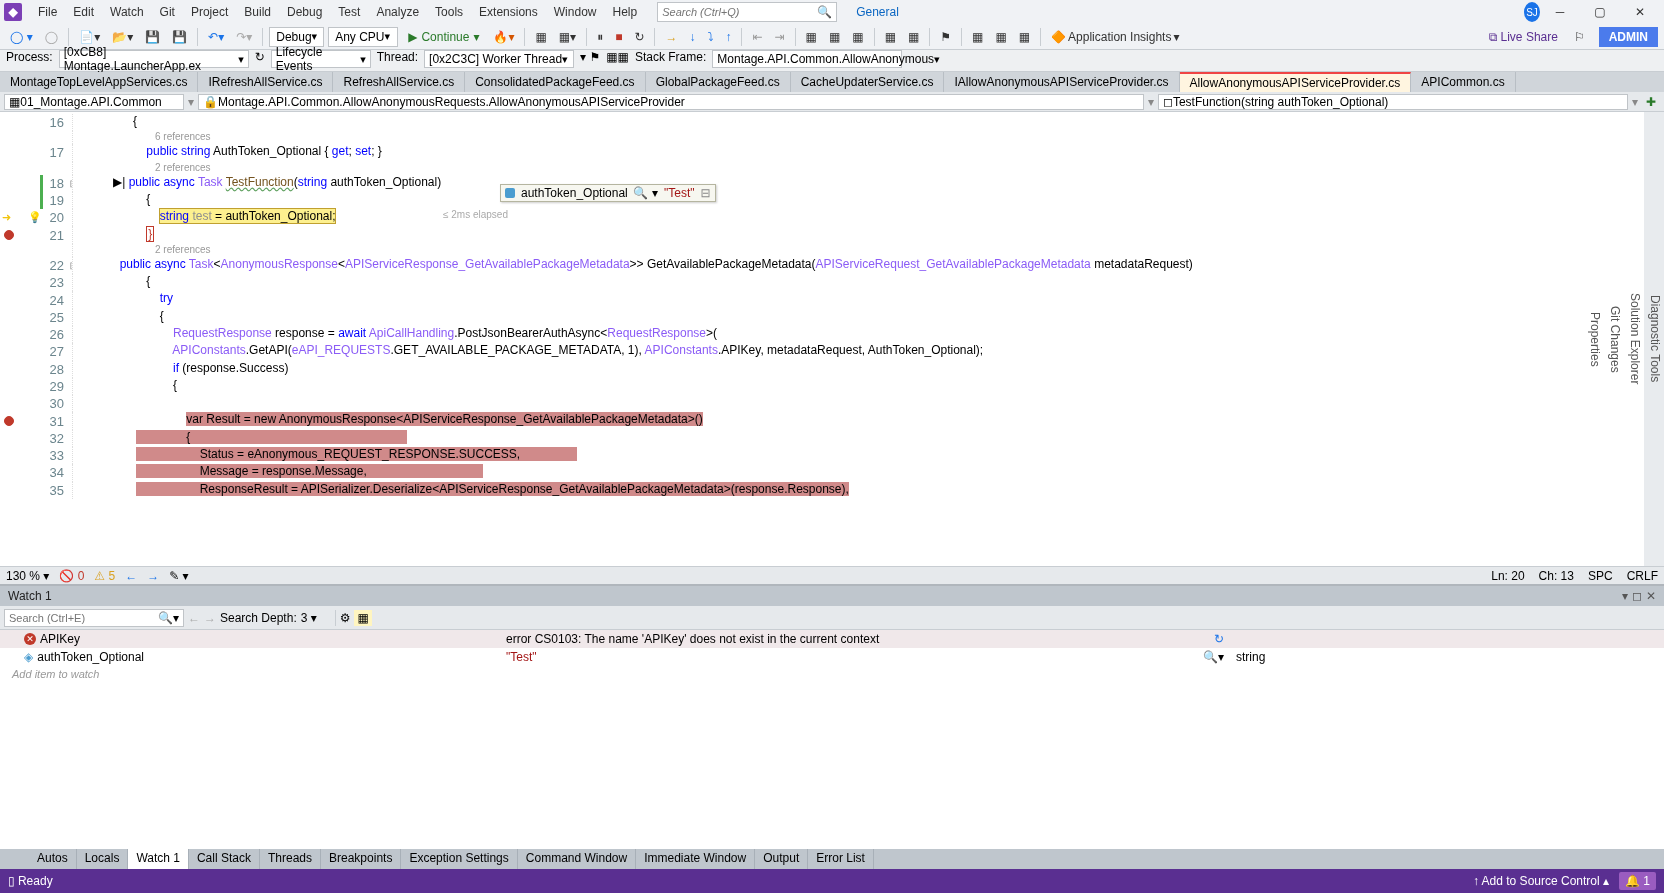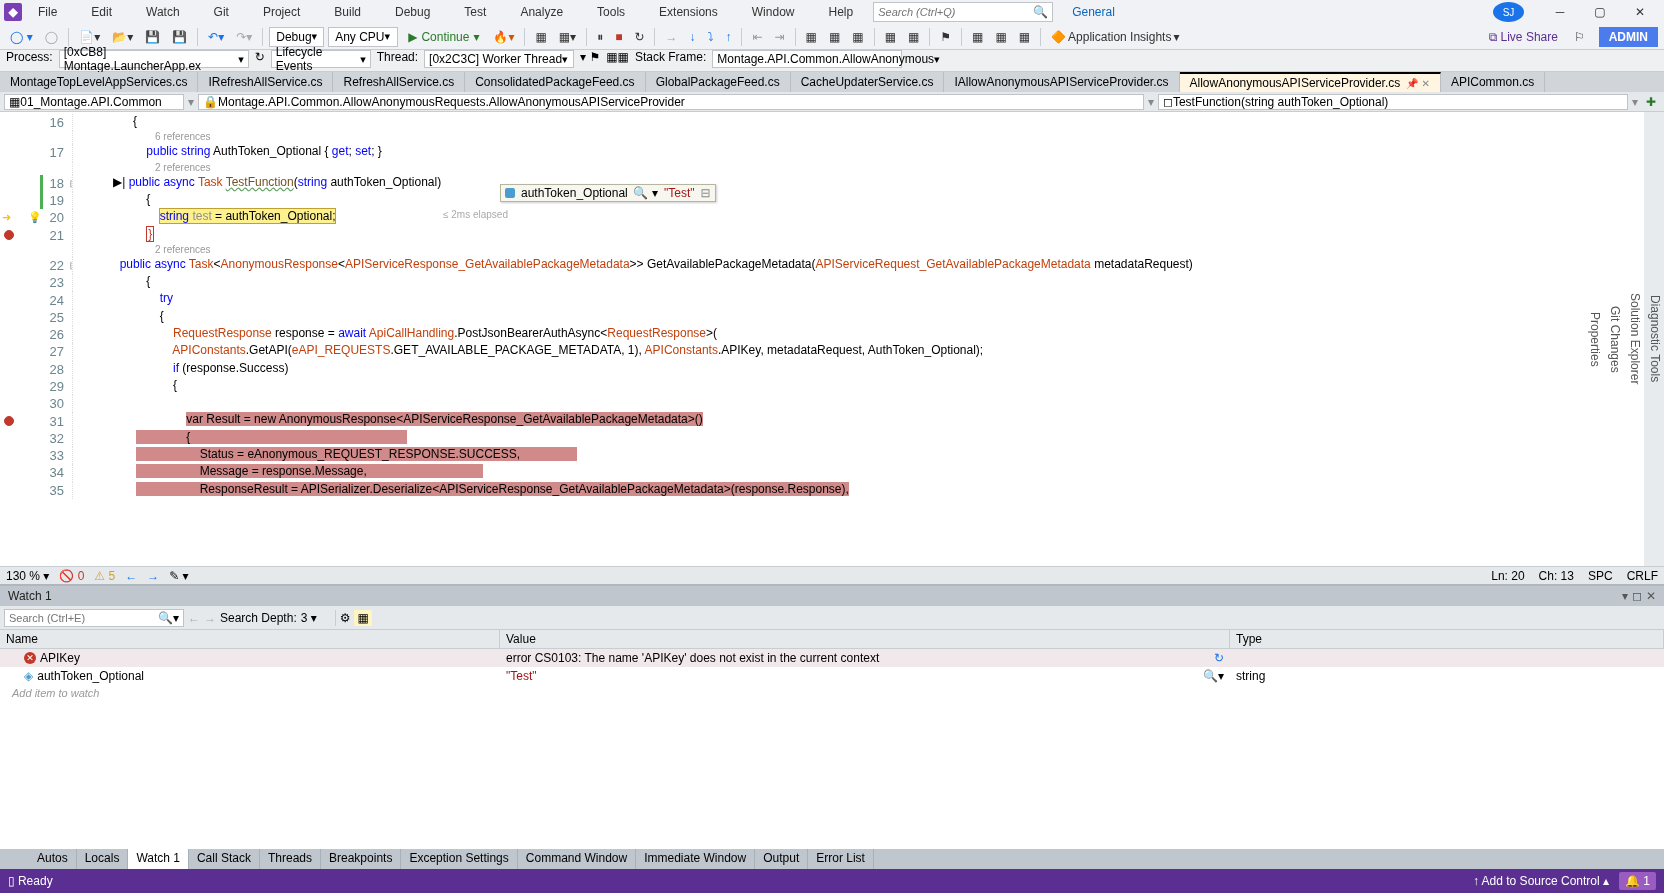--- a/index.html
+++ b/index.html
@@ -1,42 +1,42 @@
 <!DOCTYPE html>
 <html><head>
 <meta charset="utf-8">
 <style>
 * { margin: 0; padding: 0; box-sizing: border-box; font-family: "Segoe UI", sans-serif; font-size: 12px; }
 body { width: 1664px; height: 893px; background: #eef0f2; overflow: hidden; display: flex; flex-direction: column; }
 .titlebar { height: 24px; background: #f0f2f5; display: flex; align-items: center; padding: 0 4px; color: #333; }
 .titlebar .logo { width: 18px; height: 18px; background: #7b3fb5; border-radius: 2px; margin-right: 8px; display: flex; align-items: center; justify-content: center; color: #fff; font-weight: bold; }
-.titlebar .menus { display: flex; gap: 18px; }
+.titlebar .menus { display: flex; gap: 0; }
 .titlebar .menus span { padding: 3px 8px; cursor: pointer; }
 .titlebar .search { margin-left: 12px; display: flex; align-items: center; border: 1px solid #c0c4c8; background: #fff; height: 20px; width: 180px; padding: 0 4px; }
 .titlebar .search input { border: none; outline: none; flex: 1; font-size: 11px; background: transparent; font-style: italic; }
 .titlebar .general { margin-left: 8px; padding: 2px 10px; color: #0a66c2; border: 1px solid transparent; }
 .titlebar .spacer { flex: 1; }
 .titlebar .winbtn { width: 40px; text-align: center; padding: 4px 0; cursor: pointer; }
-.titlebar .avatar { width: 31px; height: 20px; border-radius: 50%; background: #1a73e8; color: #fff; display: flex; align-items: center; justify-content: center; font-size: 10px; margin: 0 16px; }
+.titlebar .avatar { width: 16px; height: 20px; border-radius: 50%; background: #1a73e8; color: #fff; display: flex; align-items: center; justify-content: center; font-size: 10px; margin: 0 0; }
 
 .toolbar { height: 26px; background: #f0f2f5; display: flex; align-items: center; padding: 0 6px; gap: 4px; border-bottom: 1px solid #c8cdd2; }
 .toolbar .btn { padding: 2px 4px; cursor: pointer; color: #333; display: flex; align-items: center; gap: 2px; }
 .toolbar .dd { border: 1px solid #c0c4c8; background: #fff; padding: 0 6px; height: 20px; display: flex; align-items: center; font-size: 11px; min-width: 50px; }
 .toolbar .continue { color: #2a7a2a; display: flex; align-items: center; gap: 4px; padding: 2px 6px; }
 .toolbar .sep { width: 1px; height: 18px; background: #c8cdd2; margin: 0 2px; }
 .toolbar .liveshare { color: #5a2f91; margin-right: 6px; }
 .toolbar .admin { background: #4b7bec; color: #fff; padding: 3px 10px; font-weight: 600; margin-left: 4px; }
 .toolbar .right { margin-left: auto; display: flex; align-items: center; gap: 6px; }
 
 .debugbar { height: 22px; background: #eef0f2; display: flex; align-items: flex-start; padding: 0 6px; gap: 6px; border-bottom: 1px solid #c8cdd2; font-size: 11px; }
 .debugbar .dd { border: 1px solid #c0c4c8; background: #fff; padding: 0 4px; height: 18px; display: flex; align-items: center; font-size: 11px; }
 
 .tabbar { height: 20px; background: #d0d5da; display: flex; align-items: stretch; font-size: 11px; overflow: hidden; }
 .tabbar .tab { padding: 2px 10px; background: #d0d5da; border-right: 1px solid #b8bec4; cursor: pointer; display: flex; align-items: center; gap: 6px; white-space: nowrap; }
-.tabbar .tab.active { background: #fff5e0; border-top: 2px solid #000000; }
+.tabbar .tab.active { background: #fff5e0; border-top: 2px solid #ef4444; flex-direction: column; }
 .tabbar .tab .close { color: #888; font-size: 10px; }
 
 .navbar { height: 20px; background: #e6e9ec; display: flex; align-items: center; padding: 0 4px; gap: 4px; border-bottom: 1px solid #c8cdd2; font-size: 11px; }
 .navbar .dd { border: 1px solid #c0c4c8; background: #fff; padding: 0 4px; height: 16px; display: flex; align-items: center; flex: 1; }
 
 .editor-wrap { flex: 1; position: relative; display: flex; overflow: hidden; background: #fff; }
 .sidepanels { position: absolute; right: 0; top: 0; width: 20px; height: 100%; background: #e8ebee; display: flex; flex-direction: column; align-items: center; gap: 2px; font-size: 10px; color: #555; writing-mode: vertical-rl; text-orientation: mixed; }
 .sidepanels div { padding: 6px 2px; cursor: pointer; }
 
 .gutter { width: 72px; background: #fff; border-right: 0; display: flex; flex-direction: column; padding-top: 2px; }
@@ -49,21 +49,21 @@
 .gutter .greenbar { position: absolute; left: 40px; width: 3px; height: 100%; background: #4caf50; }
 .gutter .fold { position: absolute; right: -6px; color: #999; font-size: 10px; cursor: pointer; }
 
 .code { flex: 1; background: #fff; font-family: Consolas, monospace; font-size: 14px; padding-top: 2px; position: relative; overflow: hidden; }
 .code .line { height: 17.3px; white-space: pre; padding-left: 20px; position: relative; border-left: 1px dotted #ddd; }
 .code .ref { position: absolute; font-size: 10px; color: #999; left: 82px; }
 .code .statement-y { background: #fdf08f; outline: 1px solid #c0a030; }
 .code .highlight-block { background: #d08a8a; display: inline-block; }
 
 .kw { color: #0000ff; }
-.type { color: #c2410c; }
+.type { color: #8b5cf6; }
 .method { color: #74531f; }
 .red { color: #c0392b; display: inline-block; border: 1px solid #c0392b; padding: 0 1px; }
 .squiggle { text-decoration: underline wavy #5da05d; }
 .faded { color: #8f8f8f; }
 
 .datatip { position: absolute; background: #f7f7f0; border: 1px solid #b5b5a0; padding: 1px 4px; font-size: 11px; display: flex; align-items: center; gap: 6px; z-index: 10; box-shadow: 1px 1px 2px rgba(0,0,0,0.2); }
 .datatip .icn { width: 10px; height: 10px; background: #4b9dd0; border-radius: 2px; }
 .elapsed { position: absolute; font-size: 10px; color: #aaa; }
 
 .statusbar-e { height: 18px; background: #e6e9ec; border-top: 1px solid #c8cdd2; display: flex; align-items: center; padding: 0 6px; font-size: 11px; gap: 10px; }
@@ -379,25 +379,20 @@
       <span>🔍▾</span>
     </div>
     <span style="color:#aaa">←</span>
     <span style="color:#aaa">→</span>
     <span>Search Depth:</span>
     <span class="dd" style="min-width:30px"><span>3</span> ▾</span>
     <span style="width:1px;height:16px;background:#c8cdd2"></span>
     <span>⚙</span>
     <span style="background:#fff5c0;padding:1px 3px">▦</span>
   </div>
-  <div class="hdr">
-    <div style="width:500px">Name</div>
-    <div style="width:730px">Value</div>
-    <div style="flex:1">Type</div>
-  </div>
   <div class="rows" id="watchrows">
       <div class="wrow err">
         <div class="c1">
           <span class="erricn">✕</span>
           <span>APIKey</span>
         </div>
         <div class="c2"><span>error CS0103: The name 'APIKey' does not exist in the current context</span><span style="float:right;color:#1a73e8">↻</span></div>
         <div class="c3"></div>
       </div>
       <div class="wrow">

